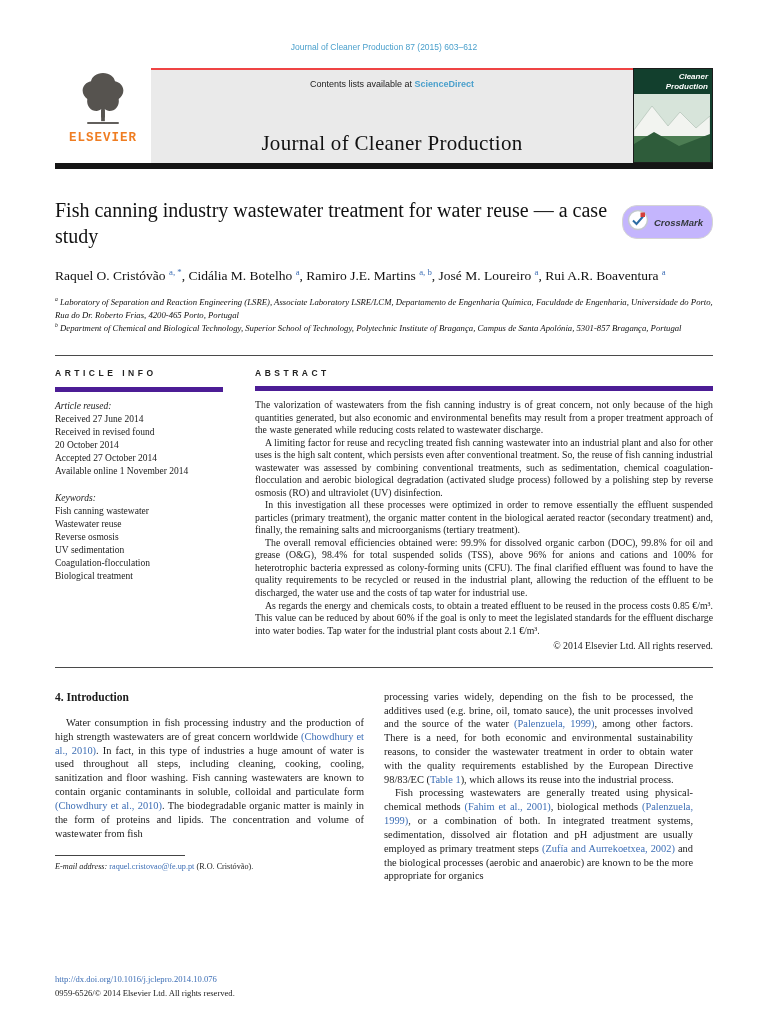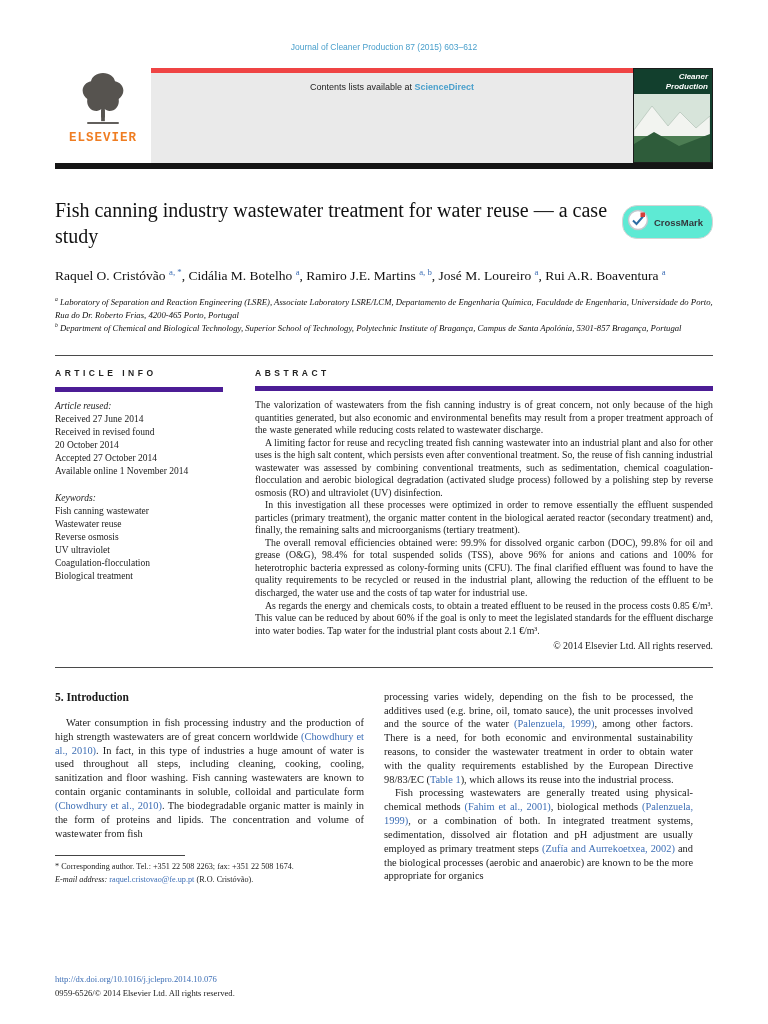--- a/index.html
+++ b/index.html
@@ -18,21 +18,21 @@
     text-align:center; font-family:"Liberation Sans",sans-serif;
     font-size:8.5px; color:var(--header-blue,#4ba0cc); margin-bottom:16px;
   }
 
   
   .header-row { display:flex; align-items:stretch; height:95px; }
   .logo-box { width:96px; background:#fff; display:flex; flex-direction:column; align-items:center; padding-top:2px; }
   .els-word { font-family:Liberation Mono, monospace; font-weight:bold; font-size:12.5px;
               color:var(--elsevier-orange,#ef7d22); letter-spacing:1px; margin-top:1px; }
   .gray-box {
-    flex:1; background:var(--header-gray,#eaeaea); border-top:5px solid #ef4444;
+    flex:1; background:var(--header-gray,#eaeaea); border-top:2px solid #ef4444;
     display:flex; flex-direction:column; justify-content:space-between;
     text-align:center; padding:9px 8px 7px 8px;
   }
   .contents-line { font-family:"Liberation Sans",sans-serif; font-size:9px; color:#222; }
   .sd-link { color:var(--header-blue,#4ba0cc); font-weight:bold; }
   .journal-title { font-family:"Liberation Serif",serif; font-size:21px; color:#111; letter-spacing:0.3px; }
   .homepage-line { font-family:"Liberation Sans",sans-serif; font-size:9.5px; letter-spacing:1.3px; color:#222; }
   .hp-link { color:var(--header-blue,#4ba0cc); font-weight:bold; letter-spacing:0.6px; }
   .cover { width:78px; position:relative; border:1px solid #1c1c1c; background:var(--cover-green,#123f2d); overflow:hidden; }
   .cover svg.mnt { position:absolute; left:0; bottom:0; }
@@ -40,21 +40,21 @@
     position:absolute; top:3px; right:4px; z-index:2; text-align:right; color:#fff;
     font-family:"Liberation Sans",sans-serif; font-size:8px; font-weight:bold; font-style:italic; line-height:1.2;
   }
   .black-bar { height:6px; background:var(--bar-black,#151515); }
 
   
   .title-row { display:flex; justify-content:space-between; align-items:flex-start; margin-top:28px; }
   .article-title { margin:0; font-weight:normal; font-size:20px; line-height:1.32; max-width:555px; color:#111; }
   .crossmark {
     display:flex; align-items:center; gap:5px; border:1px solid #d4d4d4; border-radius:15px;
-    padding:3px 9px 3px 4px; margin-top:8px; background:#5eead4;
+    padding:3px 9px 3px 4px; margin-top:8px; background:#c4b5fd;font-style:italic;
   }
   .crossmark-text { font-family:"Liberation Sans",sans-serif; font-size:9.5px; font-weight:bold; color:#33383d; }
 
   
   .authors { margin-top:16px; font-size:13.5px; line-height:1.5; color:#111; }
   .authors sup { color:var(--link-blue,#3d6eb5); }
   .affiliations { margin-top:10px; font-size:8.7px; font-style:italic; line-height:1.5; color:#111; }
 
   
   .info-abstract {
@@ -103,20 +103,21 @@
           <path d="M10 56h34" stroke="#56534f" stroke-width="2"></path>
         </svg>
       </span>
       <div class="els-word">ELSEVIER</div>
     </div>
 
     <div class="gray-box">
       <div class="contents-line">
         <span>Contents lists available at </span><span class="sd-link">ScienceDirect</span>
       </div>
+      <div class="journal-title">Journal of Cleaner Production</div>
     </div>
 
     <div class="cover">
       <svg class="mnt" width="76" height="68" viewBox="0 0 76 68" preserveAspectRatio="none">
         <rect x="0" y="0" width="76" height="68" fill="#d7e4da"></rect>
         <polygon points="0,36 18,12 34,32 46,18 62,34 76,22 76,68 0,68" fill="#f2f4f0" stroke="#9fb3a5" stroke-width="0.5"></polygon>
         <rect x="0" y="42" width="76" height="26" fill="#4c7d53"></rect>
         <polygon points="0,50 20,38 45,52 76,40 76,68 0,68" fill="#2e5c3a"></polygon>
       </svg>
       <div class="cover-title">
@@ -154,43 +155,42 @@
       <div class="hist-label">Article reused:</div>
       <div>Received 27 June 2014</div>
       <div>Received in revised found</div>
       <div>20 October 2014</div>
       <div>Accepted 27 October 2014</div>
       <div>Available online 1 November 2014</div>
       <div class="kw-label">Keywords:</div>
       <div>Fish canning wastewater</div>
       <div>Wastewater reuse</div>
       <div>Reverse osmosis</div>
-      <div>UV ultraviolet</div>
+      <div>UV sedimentation</div>
       <div>Coagulation-flocculation</div>
       <div>Biological treatment</div>
     </div>
 
     <div class="abs-col">
       <div class="col-heading">ABSTRACT</div>
       <p class="abs-p">The valorization of wastewaters from the fish canning industry is of great concern, not only because of the high quantities generated, but also economic and environmental benefits may result from a proper treatment approach of the waste generated while reducing costs related to wastewater discharge.</p>
       <p class="abs-p indent">A limiting factor for reuse and recycling treated fish canning wastewater into an industrial plant and also for other uses is the high salt content, which persists even after conventional treatment. So, the reuse of fish canning industrial wastewater was assessed by combining conventional treatments, such as sedimentation, chemical coagulation-flocculation and aerobic biological degradation (activated sludge process) followed by a polishing step by reverse osmosis (RO) and ultraviolet (UV) disinfection.</p>
       <p class="abs-p indent">In this investigation all these processes were optimized in order to remove essentially the effluent suspended particles (primary treatment), the organic matter content in the biological aerated reactor (secondary treatment) and, finally, the remaining salts and microorganisms (tertiary treatment).</p>
       <p class="abs-p indent">The overall removal efficiencies obtained were: 99.9% for dissolved organic carbon (DOC), 99.8% for oil and grease (O&amp;G), 98.4% for total suspended solids (TSS), above 96% for anions and cations and 100% for heterotrophic bacteria expressed as colony-forming units (CFU). The final clarified effluent was found to have the quality requirements to be recycled or reused in the industrial plant, allowing the reduction of the effluent to be discharged, the water use and the costs of tap water for industrial use.</p>
       <p class="abs-p indent">As regards the energy and chemicals costs, to obtain a treated effluent to be reused in the process costs 0.85 €/m³. This value can be reduced by about 60% if the goal is only to meet the legislated standards for the effluent discharge into water bodies. Tap water for the industrial plant costs about 2.1 €/m³.</p>
       <div class="abs-copyright">© 2014 Elsevier Ltd. All rights reserved.</div>
     </div>
   </div>
 
   <div class="body-cols">
     <div class="bcol">
-      <h2 class="sec-heading">5. Introduction</h2>
+      <h2 class="sec-heading">4. Introduction</h2>
       <p class="body-p indent"><span>Water consumption in fish processing industry and the production of high strength wastewaters are of great concern worldwide </span><span class="lnk">(Chowdhury et al., 2010)</span><span>. In fact, in this type of industries a huge amount of water is used throughout all steps, including cleaning, cooking, cooling, sanitization and floor washing. Fish canning wastewaters are known to contain organic contaminants in soluble, colloidal and particulate form </span><span class="lnk">(Chowdhury et al., 2010)</span><span>. The biodegradable organic matter is mainly in the form of proteins and lipids. The concentration and volume of wastewater from fish</span></p>
       <div class="footnote">
         <div class="fn-rule"></div>
-        <div>* Corresponding author. Tel.: +351 22 508 2263; fax: +351 22 508 1674.</div>
         <div><span class="it">E-mail address: </span><span class="lnk">raquel.cristovao@fe.up.pt</span><span> (R.O. Cristóvão).</span></div>
       </div>
     </div>
     <div class="bcol">
       <p class="body-p"><span>processing varies widely, depending on the fish to be processed, the additives used (e.g. brine, oil, tomato sauce), the unit processes involved and the source of the water </span><span class="lnk">(Palenzuela, 1999)</span><span>, among other factors. There is a need, for both economic and environmental sustainability reasons, to consider the wastewater treatment in order to obtain water with the quality requirements established by the European Directive 98/83/EC (</span><span class="lnk">Table 1</span><span>), which allows its reuse into the industrial process.</span></p>
       <p class="body-p indent"><span>Fish processing wastewaters are generally treated using physical-chemical methods </span><span class="lnk">(Fahim et al., 2001)</span><span>, biological methods </span><span class="lnk">(Palenzuela, 1999)</span><span>, or a combination of both. In integrated treatment systems, sedimentation, dissolved air flotation and pH adjustment are usually employed as primary treatment steps </span><span class="lnk">(Zufía and Aurrekoetxea, 2002)</span><span> and the biological processes (aerobic and anaerobic) are known to be the more appropriate for organics</span></p>
     </div>
   </div>
 
   <div class="bottom-block">

